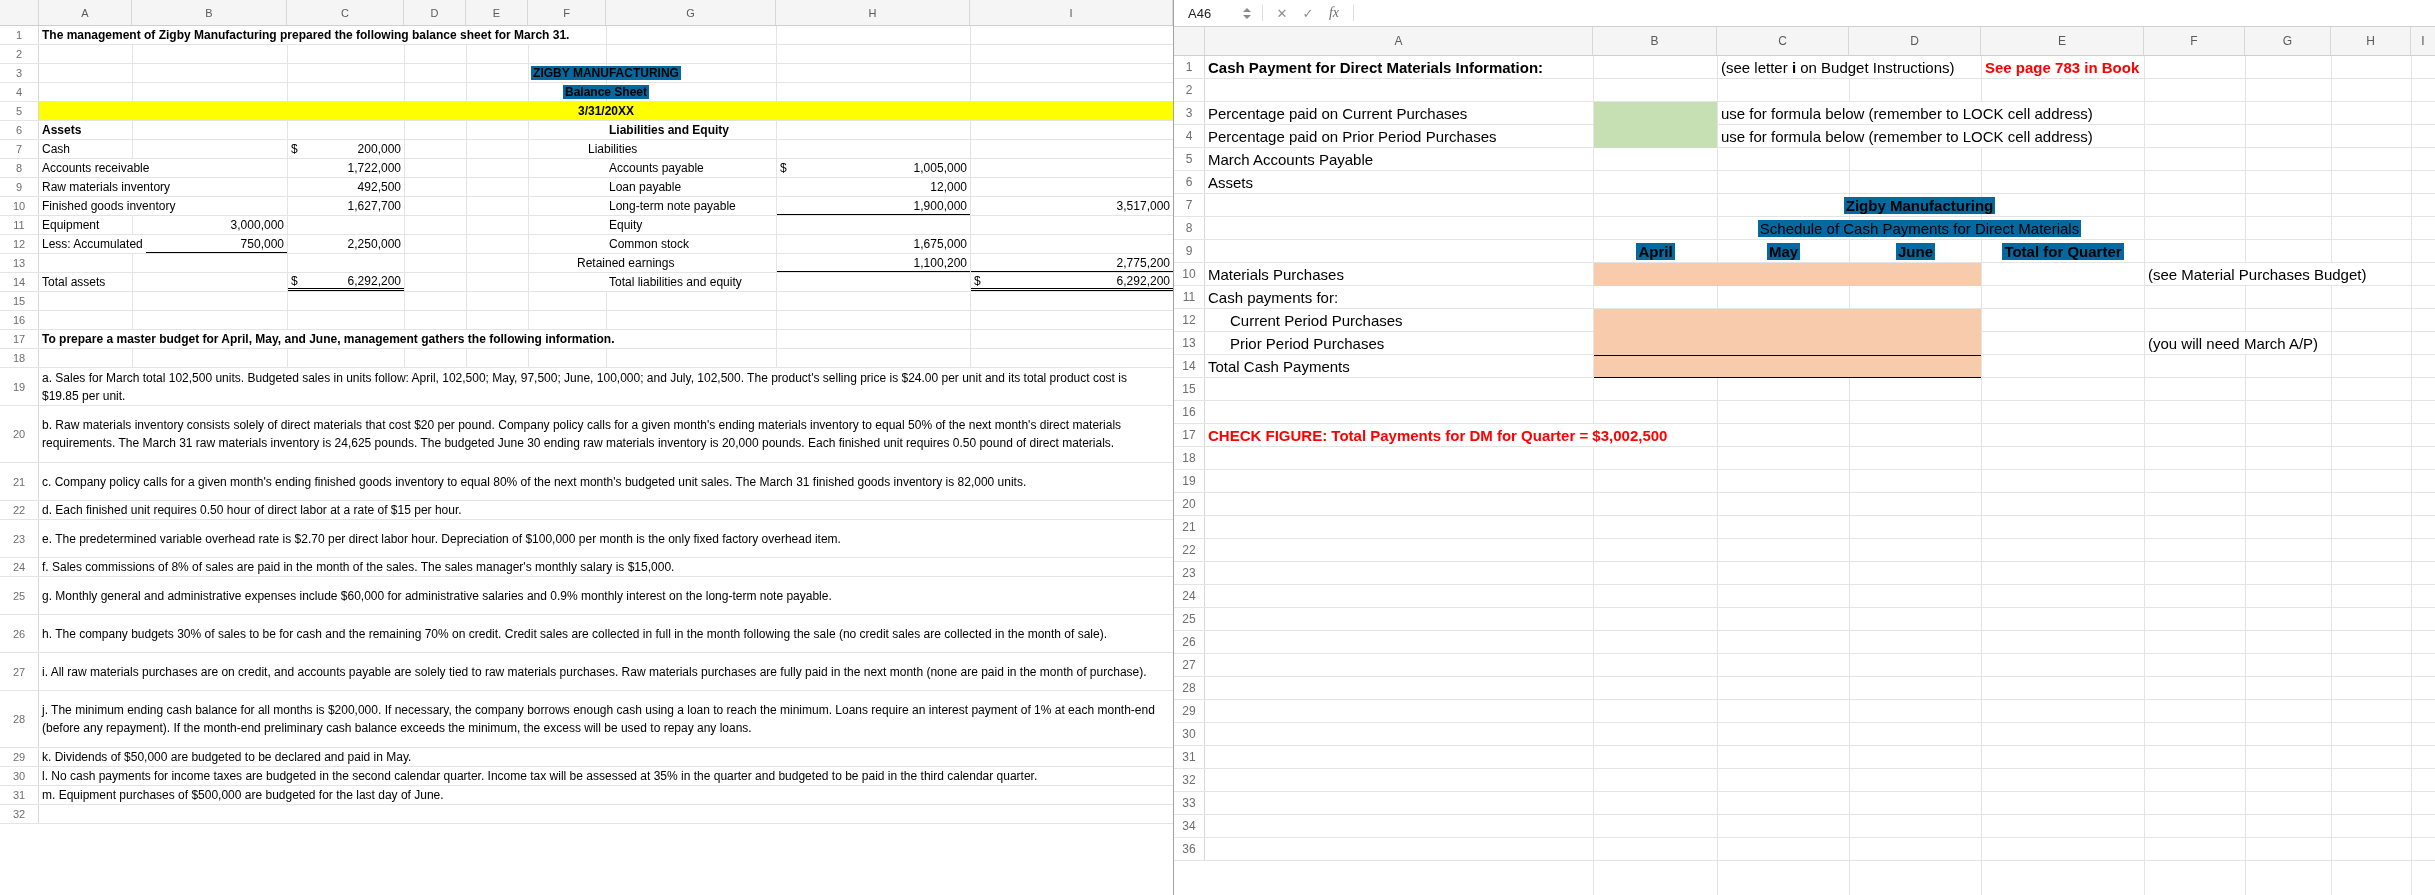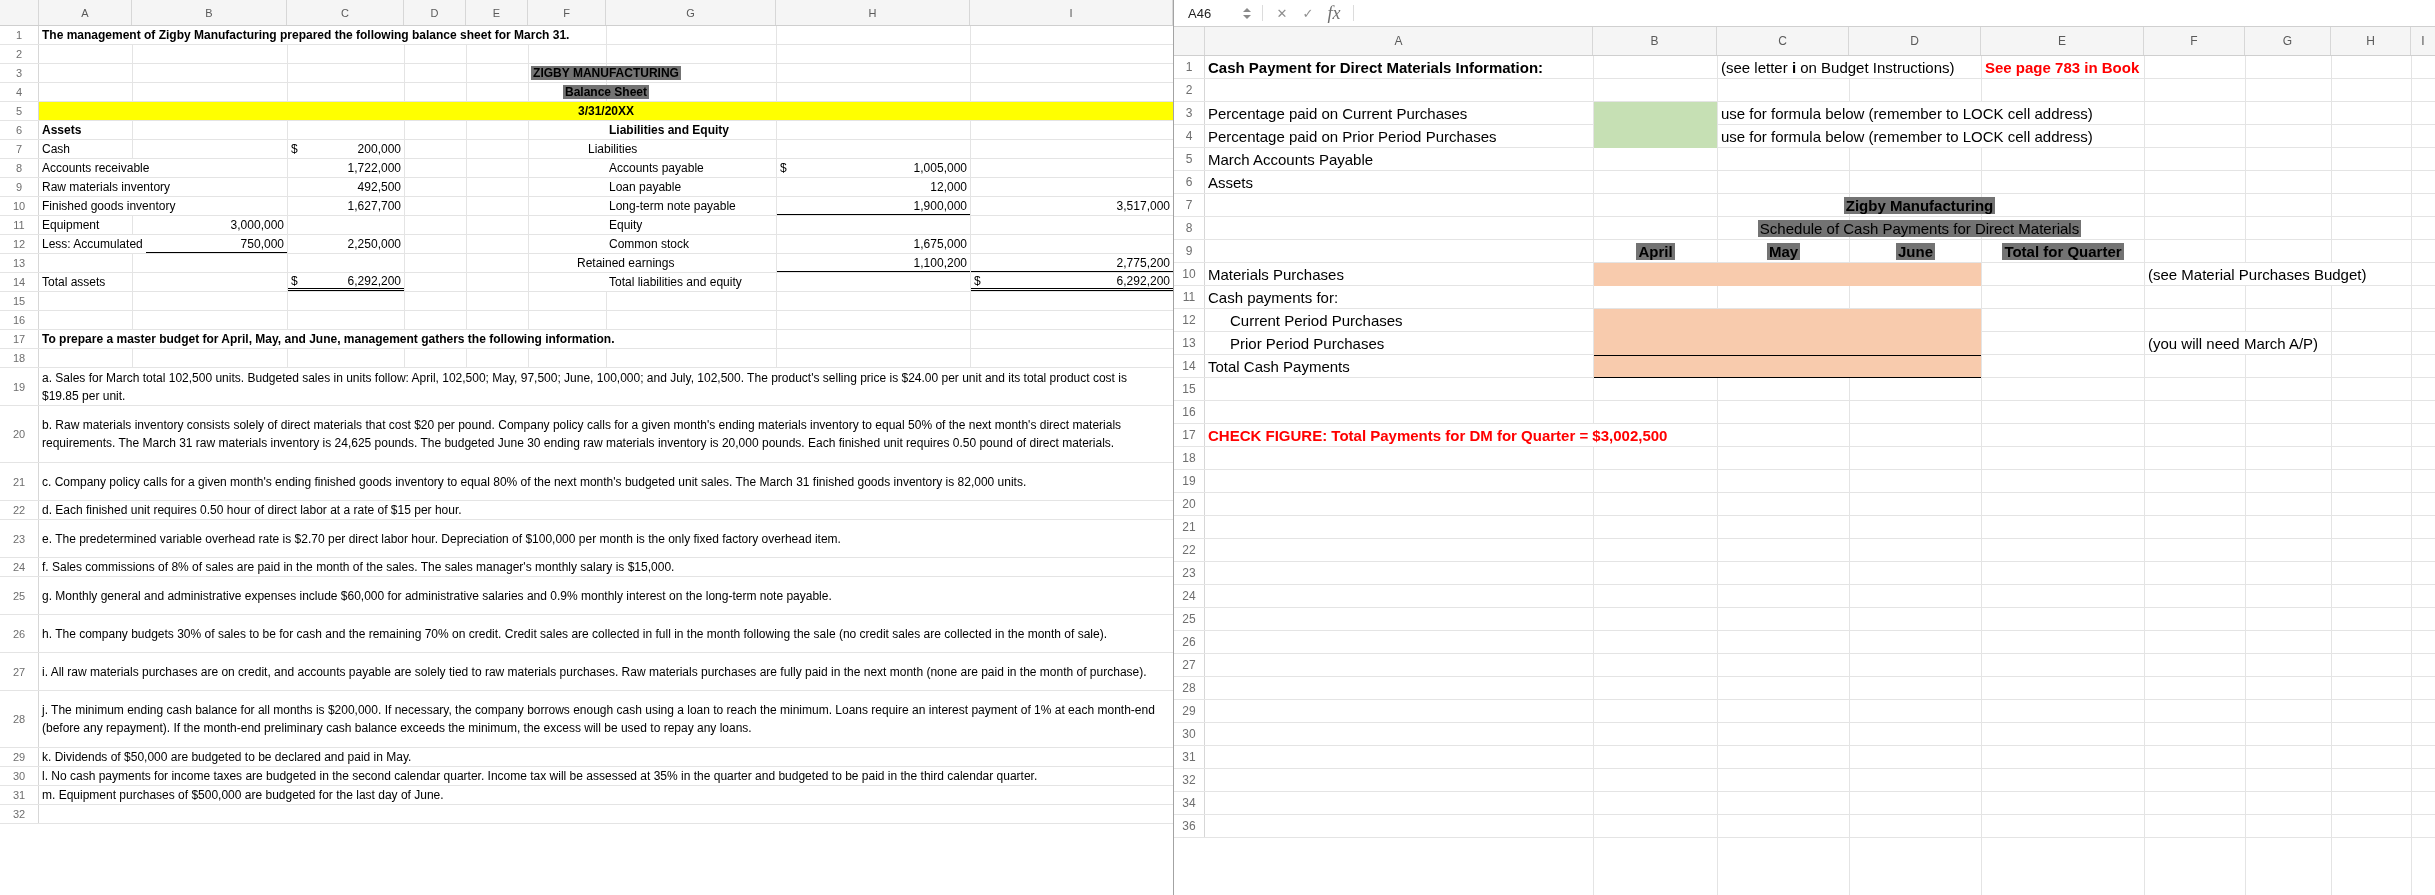--- a/index.html
+++ b/index.html
@@ -38,38 +38,38 @@
 .money{justify-content:space-between}
 .money i,.cmp i{font-style:normal}
 .cmp b{font-weight:700}
 .ctr{justify-content:center}
 .tbg{background:transparent}
 .b{font-weight:700}
 .bu{font-weight:700;}
 .red{color:var(--red)}
 .ub{border-bottom:1px solid #000}
 .db{border-bottom:3px double #000}
-.pill{background:#737373;padding:0 2px;display:inline-block}
+.pill{background:#0369a1;padding:0 2px;display:inline-block}
 .pill.clear{background:transparent}
 .yellow{background:var(--yellow)}
 .note{position:absolute;left:0;right:4px;top:0;bottom:0;display:flex;align-items:center;background:#fff;padding:0 3px;line-height:18px;white-space:normal;z-index:1}
 .fill{position:absolute;top:0;bottom:-1px;z-index:1}
 .gfill{background:var(--green)}
 .ofill{background:var(--orange)}
 .tb{border-top:1px solid #000;border-bottom:1px solid #000}
 .bfill{height:71px;background:#fff}
 .fbar{height:27px;display:flex;align-items:stretch;background:#fff;border-bottom:1px solid #d0d0d0}
 .namebox{width:64px;display:flex;align-items:center;padding-left:14px;font-size:13px;color:#222}
 .stepper{width:18px;display:flex;flex-direction:column;align-items:center;justify-content:center}
 .tri{width:0;height:0;border-left:4px solid transparent;border-right:4px solid transparent}
 .tri.up{border-bottom:4px solid #8a8a8a;margin-bottom:3px}
 .tri.dn{border-top:4px solid #8a8a8a}
 .fsep{width:1px;background:#dcdcdc;margin:5px 6px}
 .fbtn{width:26px;display:flex;align-items:center;justify-content:center;color:#8f8f8f;font-size:13px}
-.fbtn.fx{font-style:italic;font-family:"Liberation Serif","DejaVu Serif",serif;font-size:18px;color:#6f6f6f}
+.fbtn.fx{font-style:italic;font-family:"Liberation Serif","DejaVu Serif",serif;font-size:14px;color:#6f6f6f}
 .finput{flex:1;background:#fff}
 </style>
 </head>
 <body>
 
 <div class="screen">
 
   <section class="win left">
     <header class="colhdr">
       <div class="corner"></div>
@@ -508,20 +508,24 @@
         </div>
       <div class="rr">
           <div class="rn">31</div>
           <div class="rc"></div>
         </div>
       <div class="rr">
           <div class="rn">32</div>
           <div class="rc"></div>
         </div>
       <div class="rr">
+          <div class="rn">33</div>
+          <div class="rc"></div>
+        </div>
+      <div class="rr">
           <div class="rn">34</div>
           <div class="rc"></div>
         </div>
       <div class="rr">
           <div class="rn">36</div>
           <div class="rc"></div>
         </div>
     </div>
   </section>
 </div>

